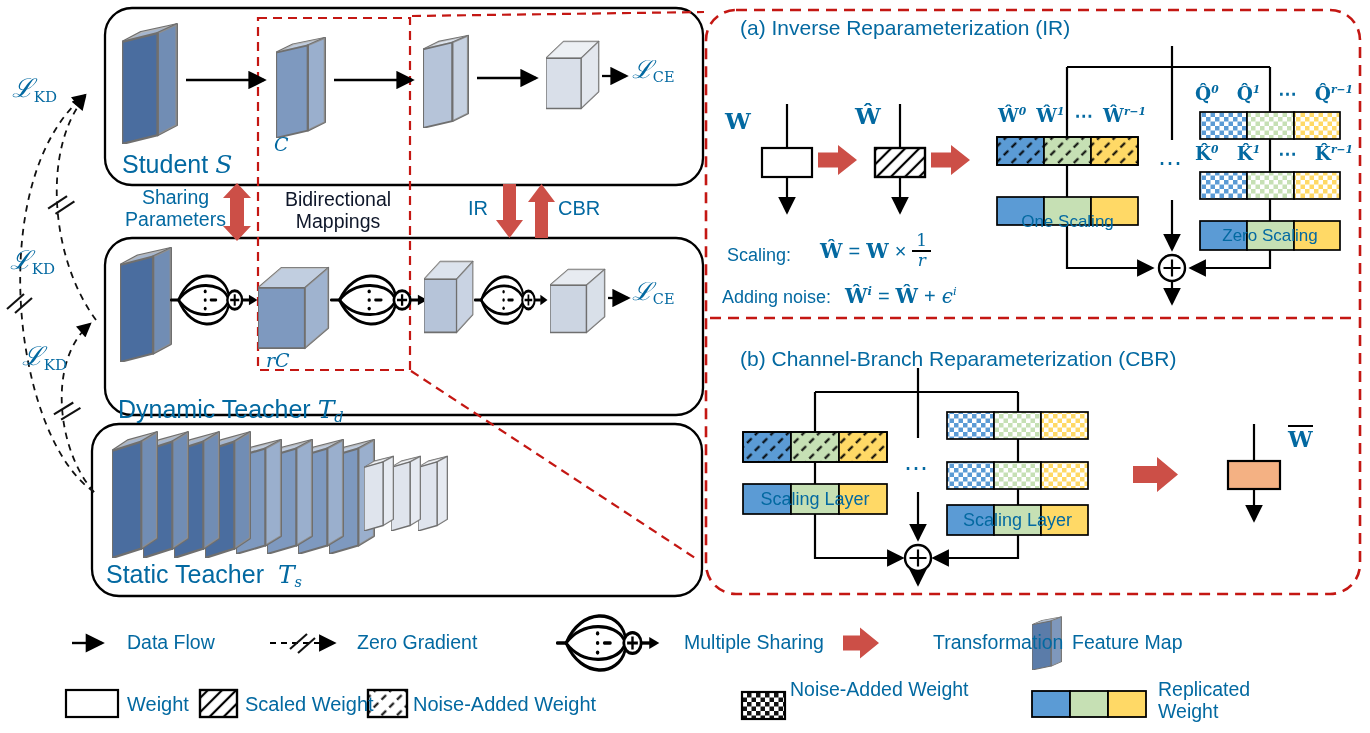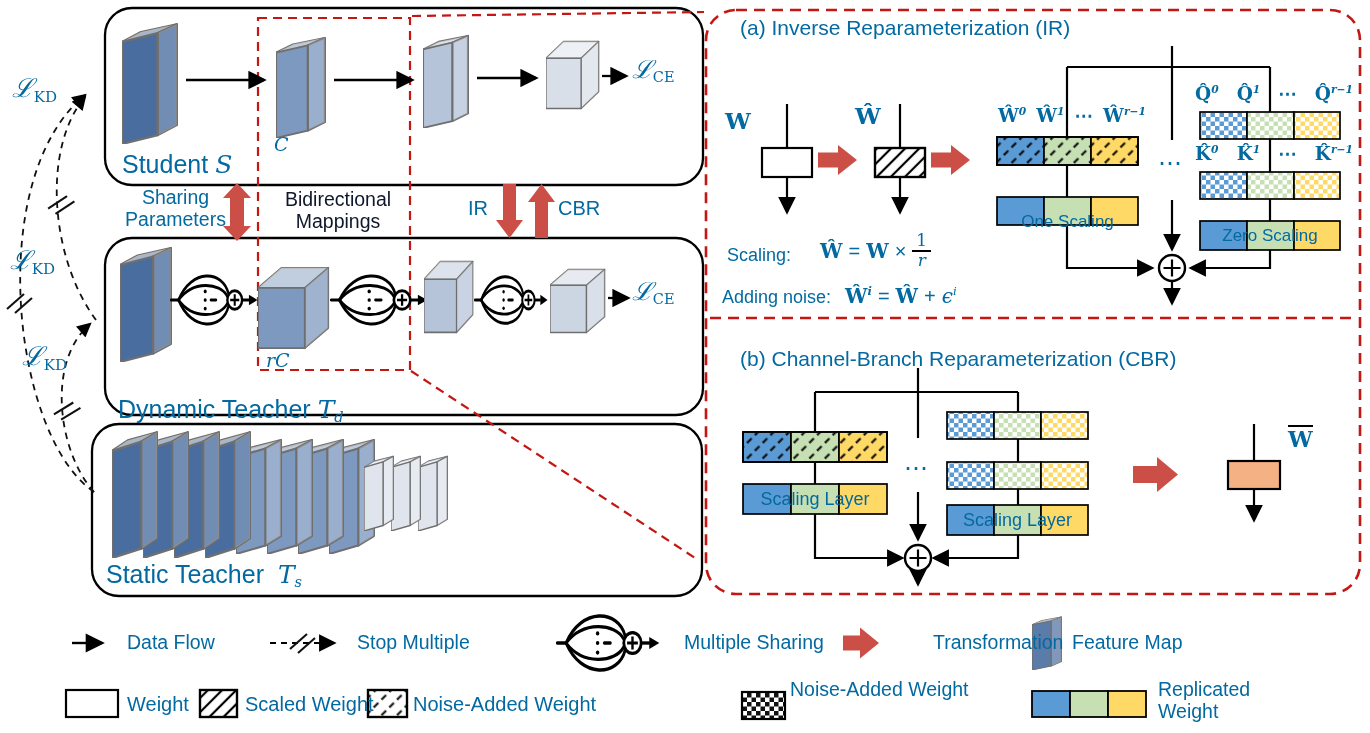--- a/index.html
+++ b/index.html
@@ -408,21 +408,21 @@
       </span>
 </div>
 
 <div class="lbl" style="left:740px;top:327px;font-size:21px;margin-top:20px;">(b) Channel-Branch Reparameterization (CBR)</div>
 <div class="lbl bartxt" style="left:743px;top:484px;width:144px;height:30px;font-size:18px;">Scaling Layer</div>
 <div class="lbl bartxt" style="left:947px;top:505px;width:141px;height:30px;font-size:18px;">Scaling Layer</div>
 <div class="lbl" style="left:904px;top:455px;font-size:24px;">⋯</div>
 <div class="lbl math ovl" style="left:1288px;top:425px;font-size:22px;">W</div>
 
 <div class="lbl" style="left:127px;top:632px;font-size:19.5px;">Data Flow</div>
-<div class="lbl" style="left:357px;top:632px;font-size:19.5px;">Stop Multiple</div>
+<div class="lbl" style="left:357px;top:632px;font-size:19.5px;">Zero Gradient</div>
 <div class="lbl" style="left:684px;top:632px;font-size:19.5px;">Multiple Sharing</div>
 <div class="lbl" style="left:886px;top:632px;font-size:19.5px;margin-left:47px;">Transformation</div>
 <div class="lbl" style="left:1072px;top:632px;font-size:19.5px;">Feature Map</div>
 
 <div class="lbl" style="left:127px;top:693px;font-size:20px;">Weight</div>
 <div class="lbl" style="left:245px;top:693px;font-size:20px;">Scaled Weight</div>
 <div class="lbl" style="left:413px;top:693px;font-size:20px;">Noise-Added Weight</div>
 <div class="lbl" style="left:790px;top:679px;font-size:19.5px;">
   <div>Noise-Added Weight</div>
 </div>

